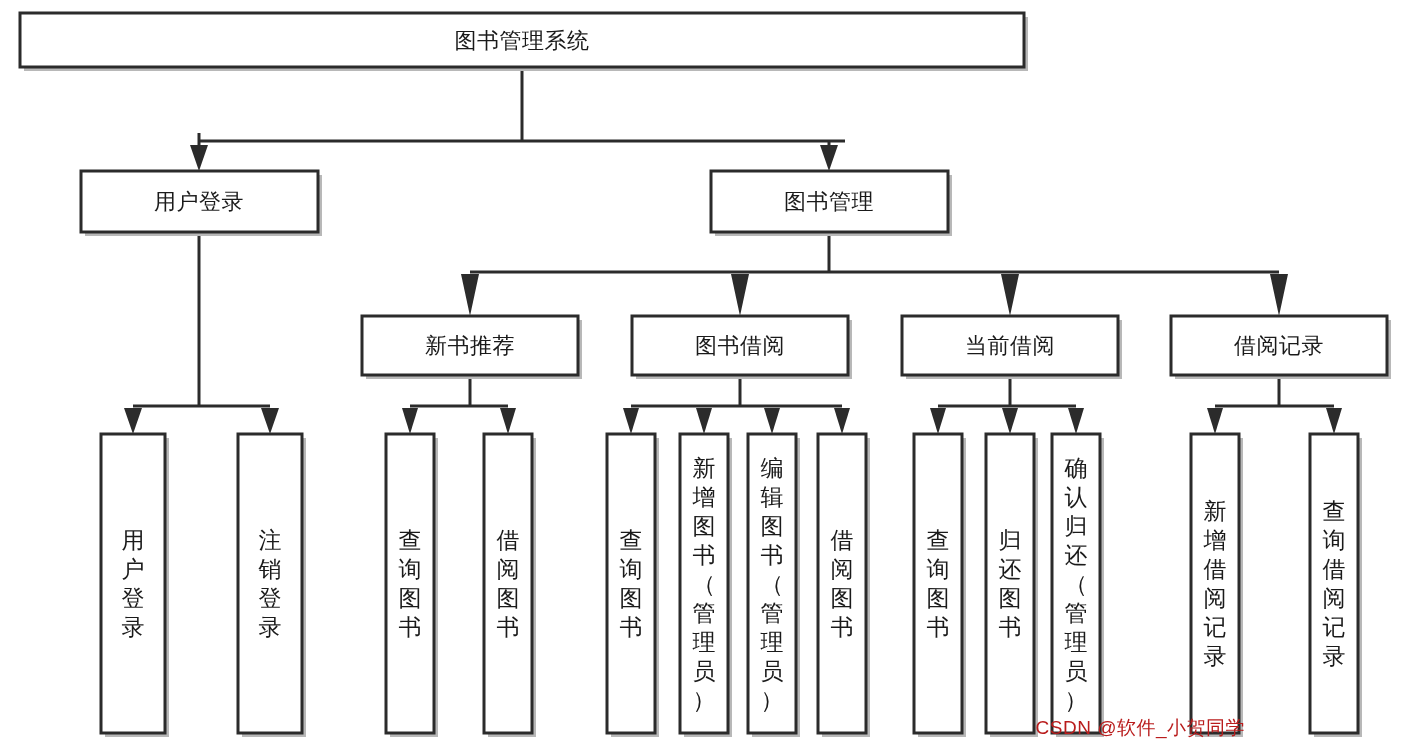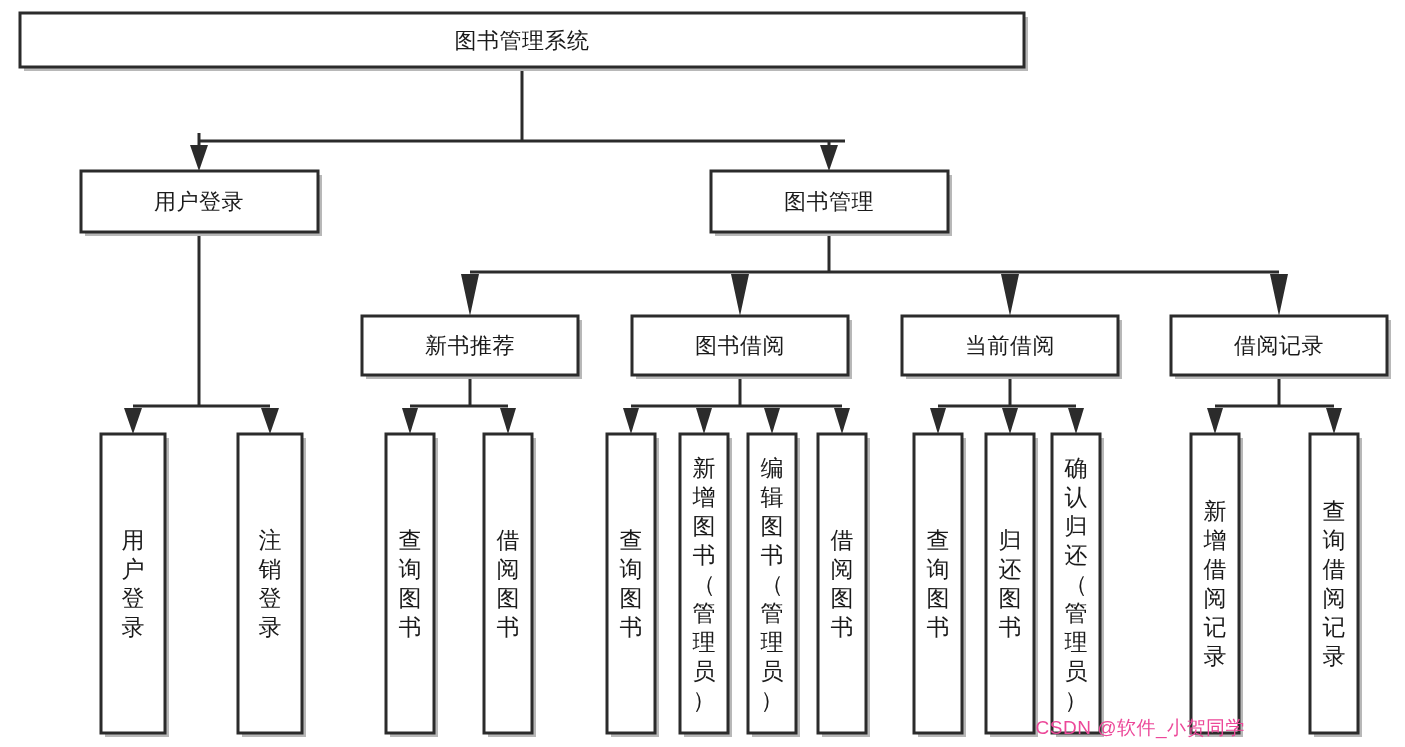--- a/index.html
+++ b/index.html
@@ -58,21 +58,21 @@
     font-size: 23px;
     fill: #1a1a1a;
     text-anchor: middle;
   }
   .watermark {
     position: absolute;
     right: 9px;
     bottom: 6px;
     font-family: "Liberation Sans", sans-serif;
     font-size: 19px;
-    color: #ec4899;
+    color: #b91c1c;
     white-space: nowrap;
     pointer-events: none;
     letter-spacing: 0.5px;
     margin-left: 32px;
   }
 </style>
 </head>
 <body>
 
 <div id="diagram-root">

